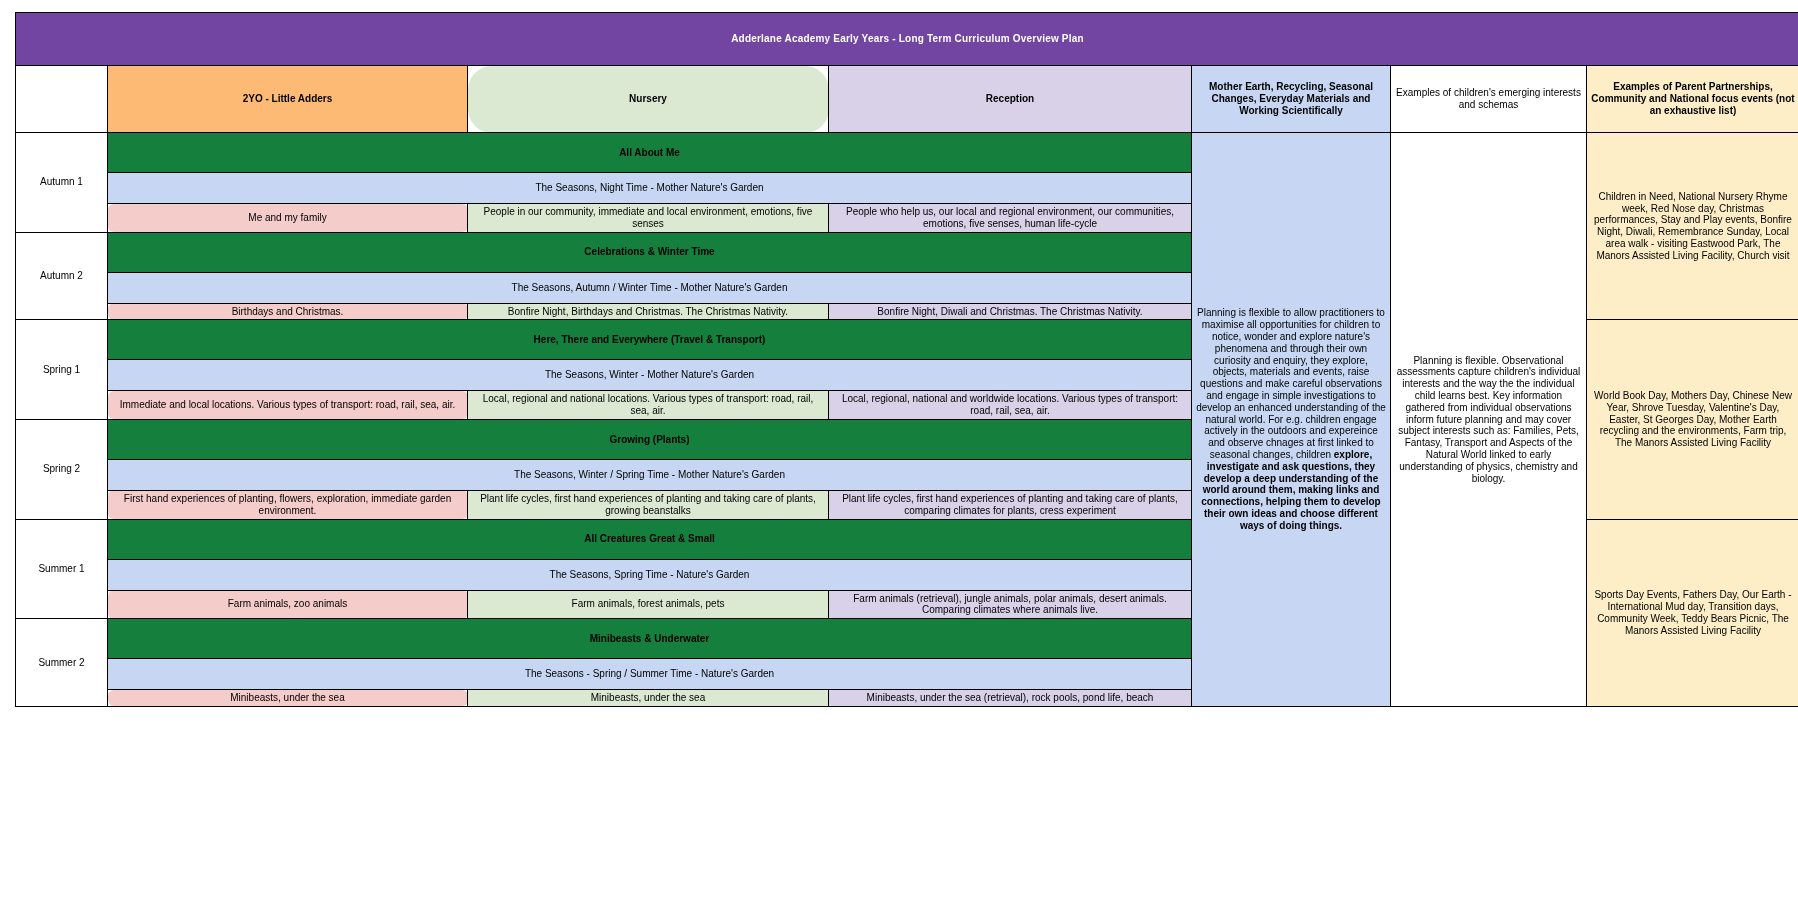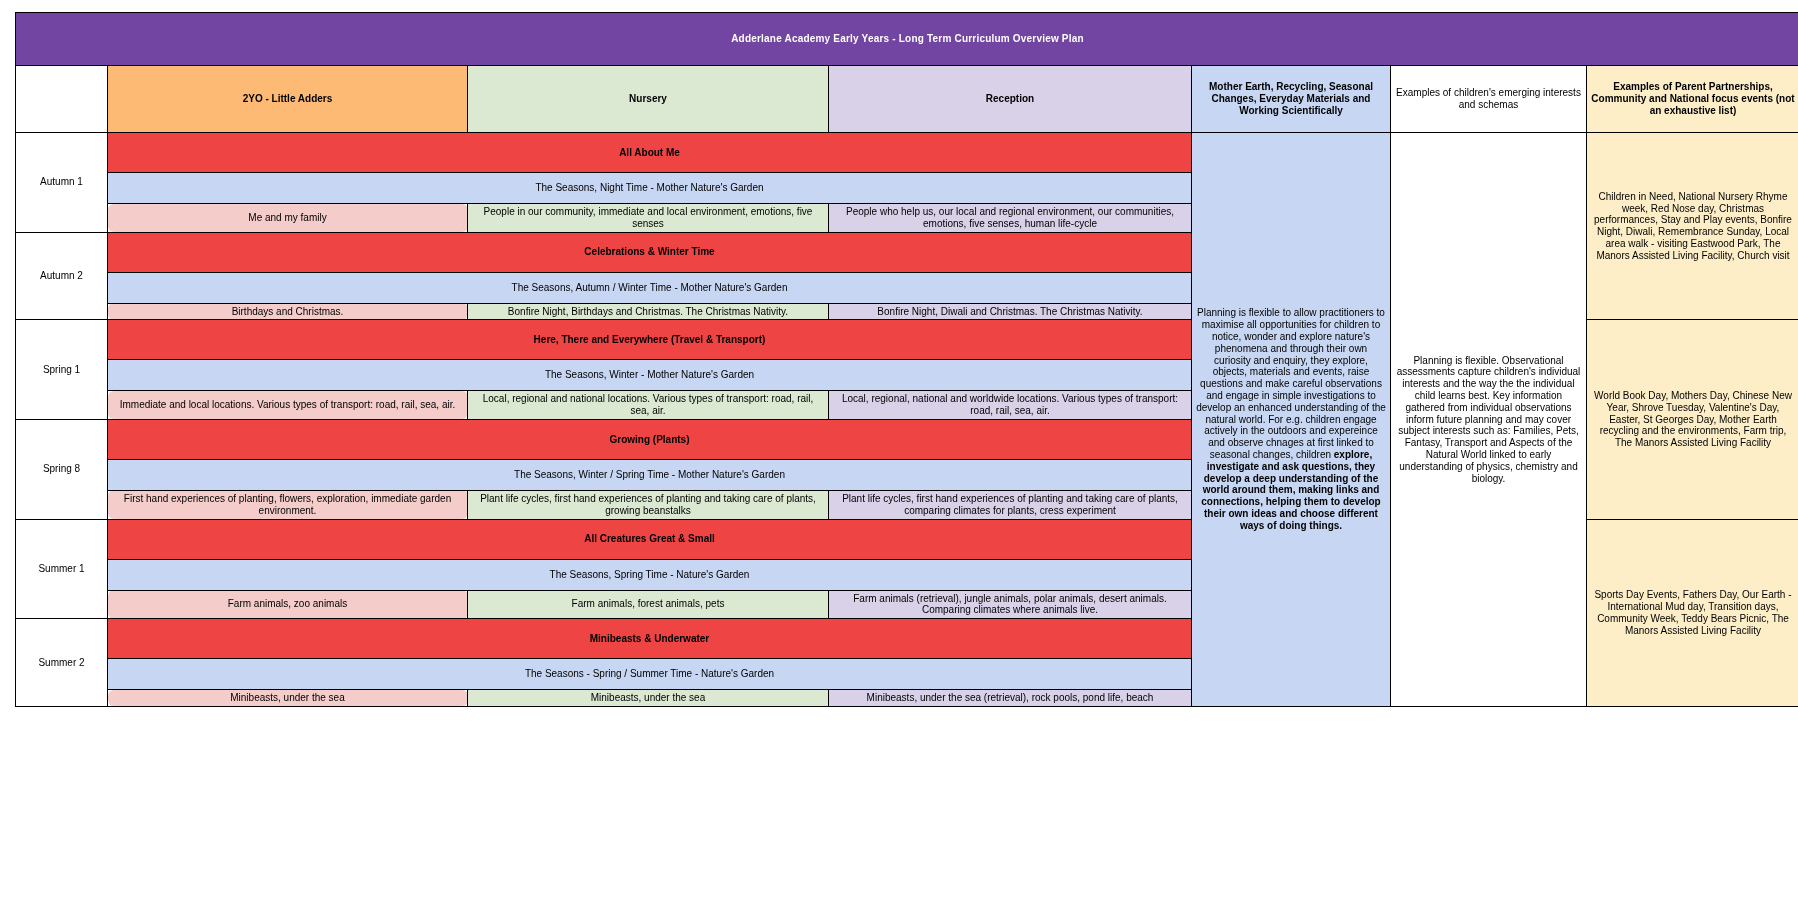--- a/index.html
+++ b/index.html
@@ -60,20 +60,21 @@
   .hdr-2yo {
     background: #fdba74;
     font-size: 25px;
     font-weight: bold;
     height: 62px;
   }
   .hdr-nursery {
     background: #dbe8d2;
     font-size: 25px;
     font-weight: bold;
+    border-radius: 24px;
   }
   .hdr-reception {
     background: #d9d1e8;
     font-size: 25px;
     font-weight: bold;
   }
   .hdr-science {
     background: #c7d7f3;
     font-size: 13.5px;
     font-weight: bold;
@@ -93,21 +94,21 @@
   }
 
   
   .term-label {
     background: #ffffff;
     font-size: 14.5px;
     text-align: center;
     margin-top: 48px;
   }
   .topic {
-    background: #ef4444;
+    background: #15803d;
     font-weight: bold;
     font-size: 17px;
     height: 35px;
     margin-top: 35px;
   }
   .seasons {
     background: #c7d7f3;
     font-size: 14px;
     height: 26px;
   }
@@ -208,21 +209,21 @@
       <tr>
         <td class="seasons" colspan="3">The Seasons,  Winter  - Mother Nature's Garden</td>
       </tr>
       <tr>
         <td class="cell-2yo">Immediate and local locations. Various types of transport: road, rail, sea, air.</td>
         <td class="cell-nur">Local, regional and national locations. Various types of transport: road, rail, sea, air.</td>
         <td class="cell-rec">Local, regional, national and worldwide locations. Various types of transport: road, rail, sea, air.</td>
       </tr>
 
       <tr>
-        <td class="term-label thick-top" rowspan="3">Spring 8</td>
+        <td class="term-label thick-top" rowspan="3">Spring 2</td>
         <td class="topic thick-top" colspan="3">Growing (Plants)</td>
       </tr>
       <tr>
         <td class="seasons" colspan="3">The Seasons,  Winter /  Spring Time - Mother Nature's Garden</td>
       </tr>
       <tr>
         <td class="cell-2yo">First hand experiences of planting, flowers, exploration, immediate garden environment.</td>
         <td class="cell-nur">Plant life cycles, first hand experiences of planting and taking care of plants, growing beanstalks</td>
         <td class="cell-rec">Plant life cycles, first hand experiences of planting and taking care of plants, comparing climates for plants, cress experiment</td>
       </tr>

